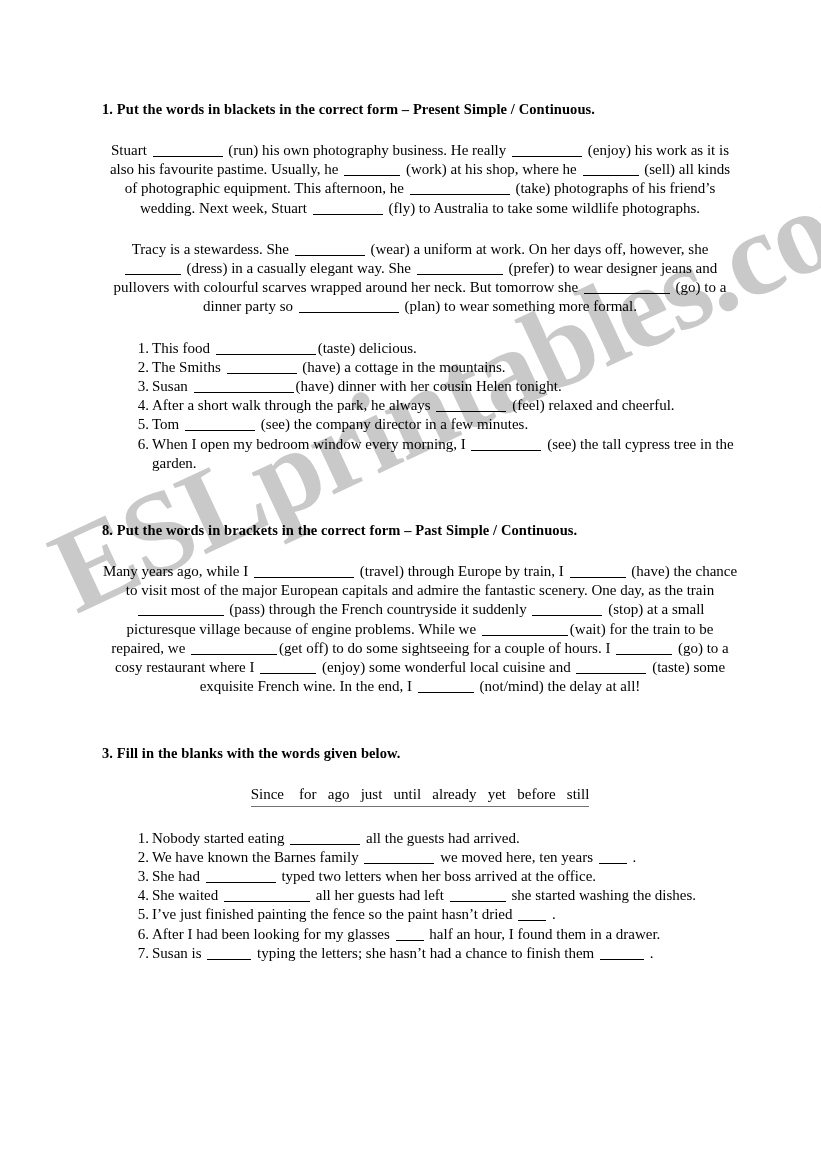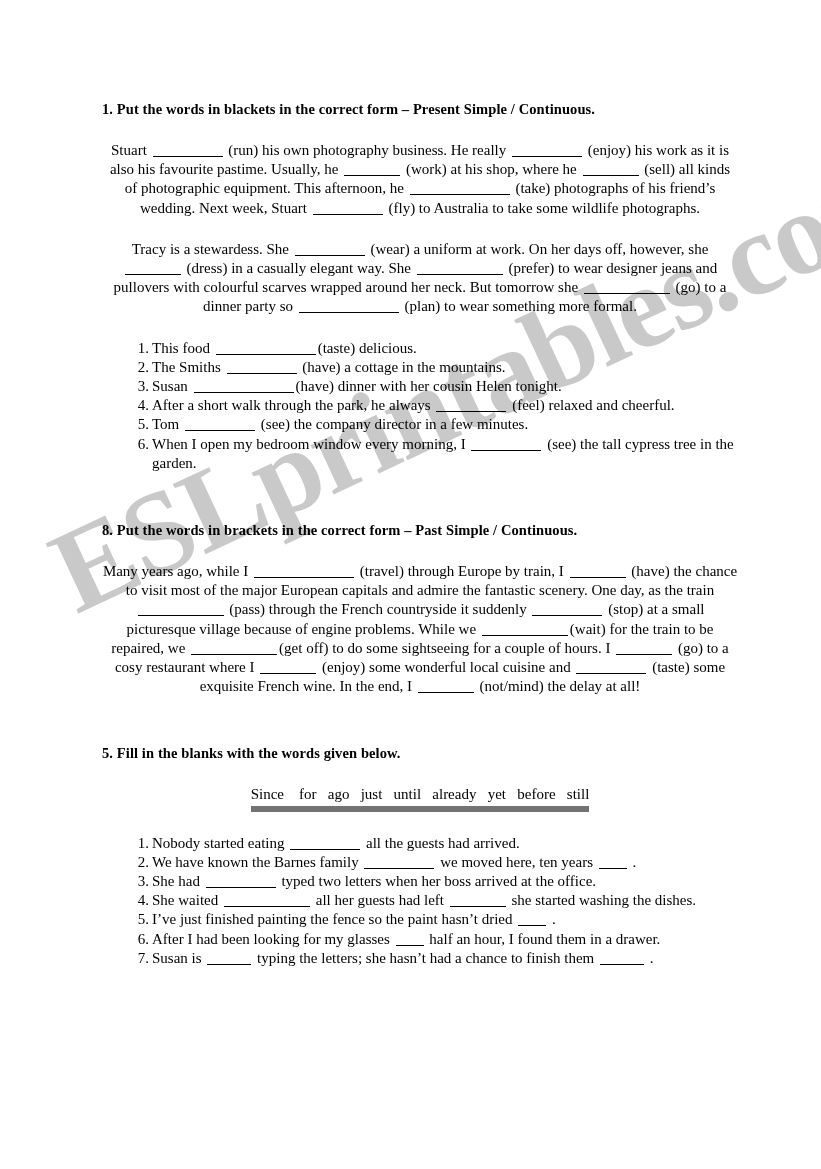--- a/index.html
+++ b/index.html
@@ -117,21 +117,21 @@
   .b-m  { width: 56px; }
   .b-l  { width: 70px; }
   .b-xl { width: 86px; }
   .b-xxl{ width: 100px; }
 
   
   .wordbank {
     font-size: 15px;
     line-height: 19.2px;
     display: inline-block;
-    border-bottom: 6px solid #737373;
+    border-bottom: 1px solid #737373;
     padding-bottom: 1px;
     white-space: pre;
   }
 </style>
 </head>
 <body>
 
 <div id="page">
 
   <div id="watermark-layer">
@@ -161,21 +161,21 @@
 
     <div class="section">
       <p class="heading">8. Put the words in brackets in the correct form – Past Simple / Continuous.</p>
       <div class="gap-before-para"></div>
       <p class="para">Many years ago, while I <span class="blank b-xxl"></span> (travel) through Europe by train, I <span class="blank b-m"></span> (have) the chance to visit most of the major European capitals and admire the fantastic scenery. One day, as the train <span class="blank b-xl"></span> (pass) through the French countryside it suddenly <span class="blank b-l"></span> (stop) at a small picturesque village because of engine problems. While we <span class="blank b-xl"></span>(wait) for the train to be repaired, we <span class="blank b-xl"></span>(get off) to do some sightseeing for a couple of hours. I <span class="blank b-m"></span> (go) to a cosy restaurant where I <span class="blank b-m"></span> (enjoy) some wonderful local cuisine and <span class="blank b-l"></span> (taste) some exquisite French wine. In the end, I <span class="blank b-m"></span> (not/mind) the delay at all!</p>
     </div>
 
     <div class="gap-section-lg"></div>
 
     <div class="section">
-      <p class="heading">5. Fill in the blanks with the words given below.</p>
+      <p class="heading">3. Fill in the blanks with the words given below.</p>
       <div class="gap-before-para"></div>
       <p class="para"><span class="wordbank">Since    for   ago   just   until   already   yet   before   still</span></p>
       <div class="gap-before-para"></div>
       <ol class="q-list">
           <li><span class="num">1.</span>Nobody started eating <span class="blank b-l"></span> all the guests had arrived.</li>
           <li><span class="num">2.</span>We have known the Barnes family <span class="blank b-l"></span> we moved here, ten years <span class="blank b-xs"></span> .</li>
           <li><span class="num">3.</span>She had <span class="blank b-l"></span> typed two letters when her boss arrived at the office.</li>
           <li><span class="num">4.</span>She waited <span class="blank b-xl"></span> all her guests had left <span class="blank b-m"></span> she started washing the dishes.</li>
           <li><span class="num">5.</span>I’ve just finished painting the fence so the paint hasn’t dried <span class="blank b-xs"></span> .</li>
           <li><span class="num">6.</span>After I had been looking for my glasses <span class="blank b-xs"></span> half an hour, I found them in a drawer.</li>

